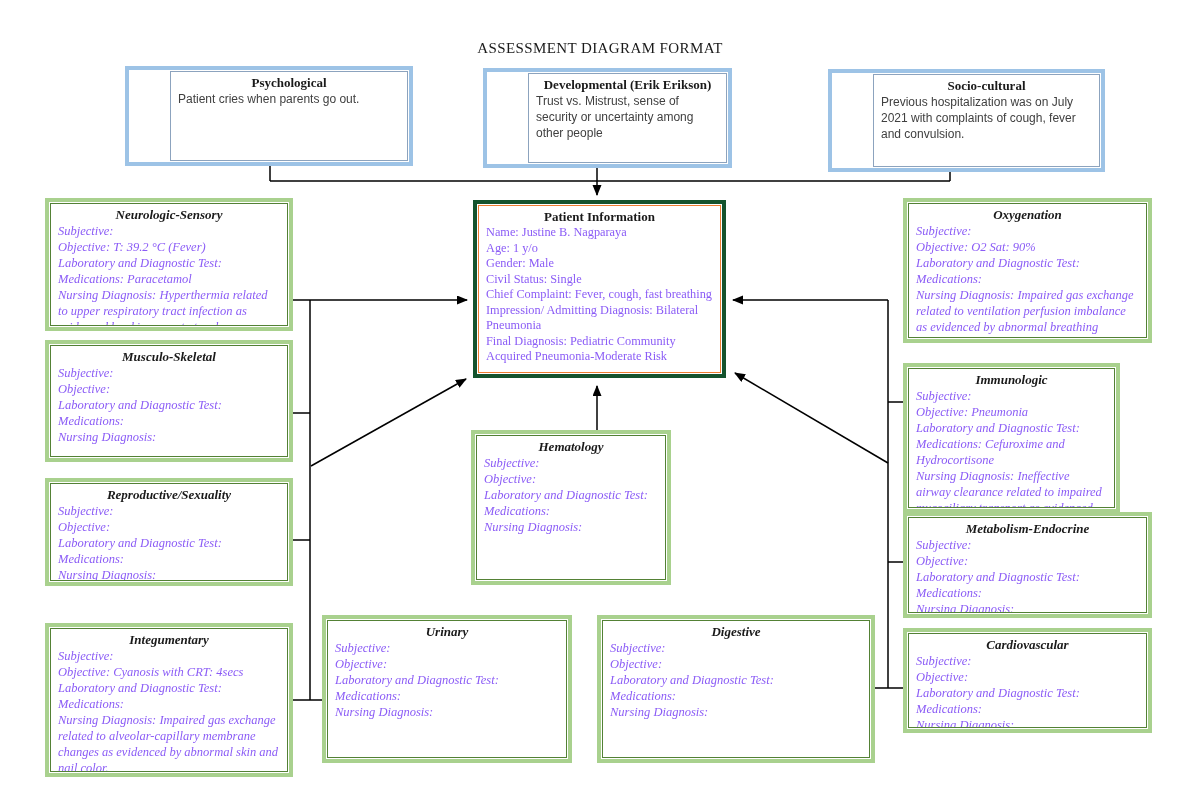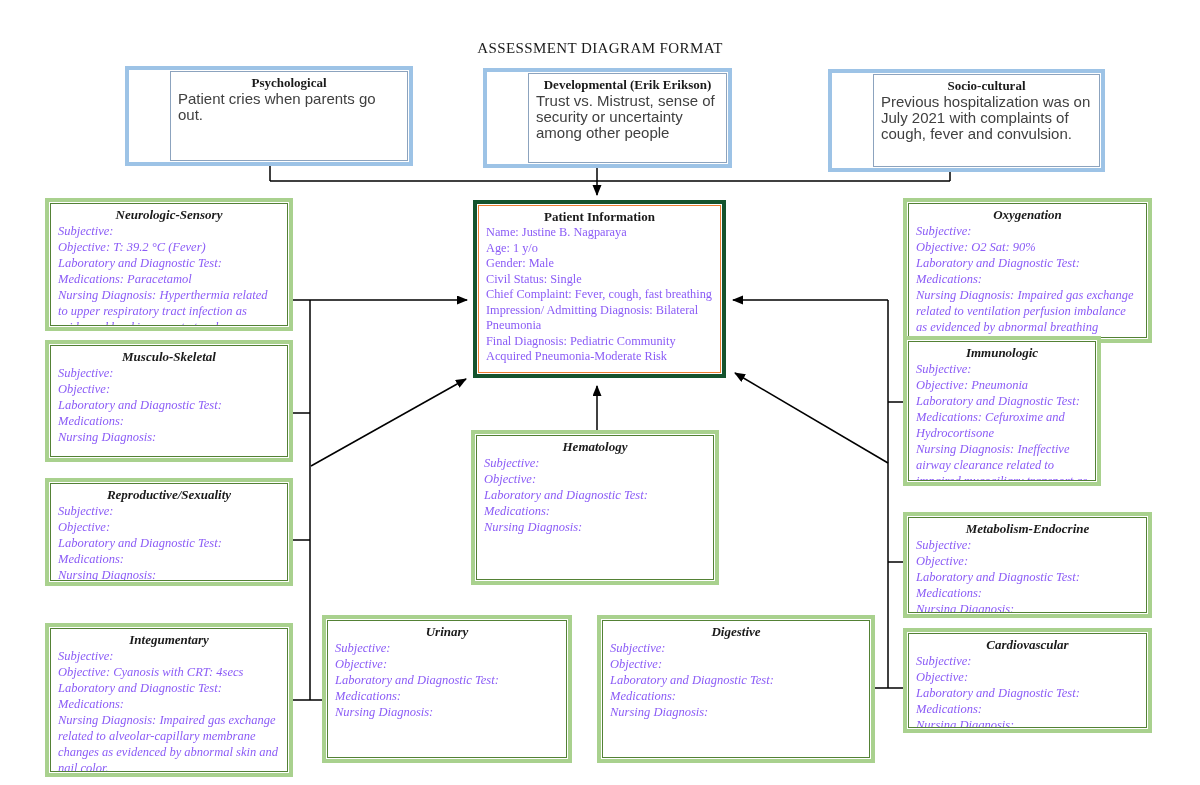--- a/index.html
+++ b/index.html
@@ -22,21 +22,21 @@
   .box-green .inner { border-color:#538135;font-style:italic; }
   .box-orange { border:4px solid #14532d; }
   .box-orange .inner { border-color:#ED7D31; }
   .boxtitle {
     text-align:center; font-weight:bold; font-size:13px; color:#1a1a1a;
     line-height:17px;
   }
   .boxbody { font-size:12.5px; line-height:16px; color:#8b5cf6; }
   .boxbody div { white-space:normal; }
   .box-blue .boxbody {
-    font-family:"Liberation Sans", sans-serif; font-size:15px; line-height:16px;
+    font-family:"Liberation Sans", sans-serif; font-size:12px; line-height:16px;
     color:#404040;
   }
   .box-orange .boxbody { font-size:12.3px; line-height:15.5px; }
   #connector-layer { position:absolute; left:0; top:0; z-index:1; }
 </style>
 </head>
 <body>
 
 <div id="canvas">
 
@@ -166,21 +166,21 @@
       <div class="boxbody">
           <div>Subjective:</div>
           <div>Objective: O2 Sat: 90%</div>
           <div>Laboratory and Diagnostic Test:</div>
           <div>Medications:</div>
           <div>Nursing Diagnosis: Impaired gas exchange related to ventilation perfusion imbalance as evidenced by abnormal breathing pattern.</div>
         </div>
     </div>
   </div>
 
-  <div class="box box-green" style="left:903px;top:336px;width:198px;height:150px">
+  <div class="box box-green" style="left:903px;top:363px;width:217px;height:150px">
     <div class="inner">
       <div class="boxtitle">Immunologic</div>
       <div class="boxbody">
           <div>Subjective:</div>
           <div>Objective: Pneumonia</div>
           <div>Laboratory and Diagnostic Test:</div>
           <div>Medications: Cefuroxime and Hydrocortisone</div>
           <div>Nursing Diagnosis: Ineffective airway clearance related to impaired mucociliary transport as evidenced by adventitious</div>
         </div>
     </div>
@@ -205,21 +205,21 @@
       <div class="boxbody">
           <div>Subjective:</div>
           <div>Objective:</div>
           <div>Laboratory and Diagnostic Test:</div>
           <div>Medications:</div>
           <div>Nursing Diagnosis:</div>
         </div>
     </div>
   </div>
 
-  <div class="box box-green" style="left:471px;top:430px;width:248px;height:155px">
+  <div class="box box-green" style="left:471px;top:430px;width:200px;height:155px">
     <div class="inner">
       <div class="boxtitle">Hematology</div>
       <div class="boxbody">
           <div>Subjective:</div>
           <div>Objective:</div>
           <div>Laboratory and Diagnostic Test:</div>
           <div>Medications:</div>
           <div>Nursing Diagnosis:</div>
         </div>
     </div>

